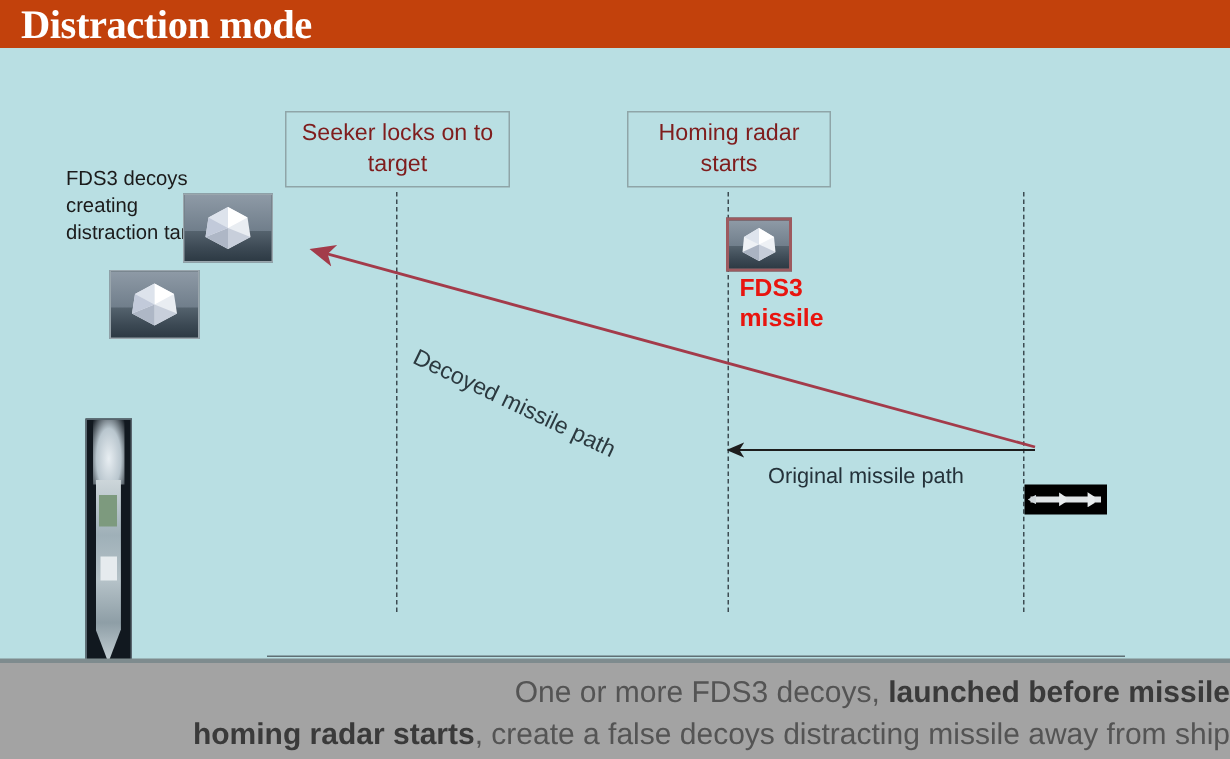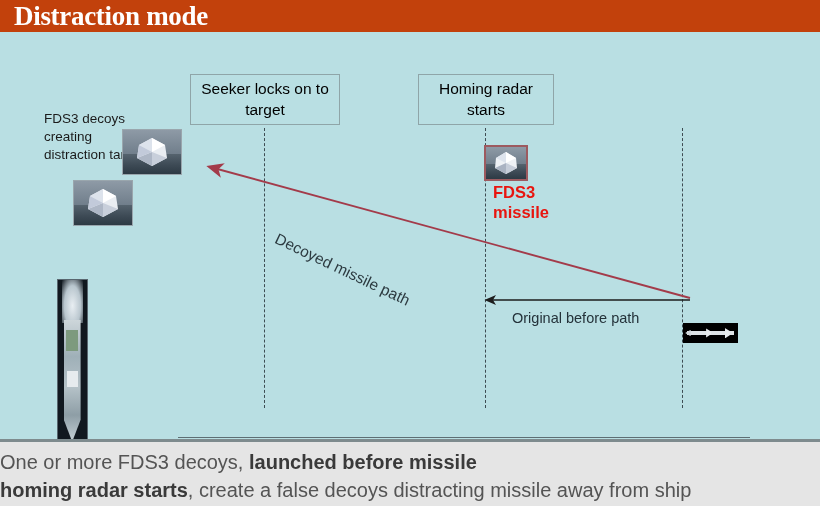--- a/index.html
+++ b/index.html
@@ -54,21 +54,21 @@
   .event-box {
     position: absolute;
     box-sizing: border-box;
     border: 1px solid #8fa5a8;
     background: #b9dfe3;
     display: flex;
     align-items: center;
     justify-content: center;
     text-align: center;
     font-size: 15.5px;
-    color: #000000;
+    color: #7f1d1d;
     line-height: 1.32;
     padding: 2px 4px;
   }
   #box-seeker    { left: 190px; top: 42px; width: 150px; height: 51px; }
   #box-homing    { left: 418px; top: 42px; width: 136px; height: 51px; }
   #box-targeting { left: 612px; top: 42px; width: 140px; height: 51px; }
 
   
   .tl-dash {
     position: absolute;
@@ -220,22 +220,22 @@
     font-weight: bold;
     color: #e8150f;
     line-height: 1.2;
   }
 
   
   #caption {
     position: absolute;
     left: 0; top: 442px;
     width: 820px; height: 64px;
-    background: #e5e5e5;
-    text-align: left;
+    background: #a3a3a3;
+    text-align: right;
     color: #545454;
     font-size: 20px;
     line-height: 1.42;
     padding-top: 6px;
     box-sizing: border-box;
   }
   #caption b { color: #3a3a3a; font-weight: bold; }
 </style>
 </head>
 <body>
@@ -320,21 +320,21 @@
           <path d="M9,4.5 L0,0.6 L2.4,4.5 L0,8.4 Z" fill="#1d1d1d"></path>
         </marker>
       </defs>
 
       <line x1="690" y1="266" x2="210" y2="135" stroke="#a33b4a" stroke-width="1.9" marker-end="url(#head-red)"></line>
 
       <line x1="690" y1="268" x2="487" y2="268" stroke="#1d1d1d" stroke-width="1.3" marker-end="url(#head-black)"></line>
     </svg>
 
     <div id="decoyed-label">Decoyed missile path</div>
-    <div id="original-label">Original before path</div>
+    <div id="original-label">Original missile path</div>
 
     <div id="timeline-rule"></div>
     <div id="timeline-label">Timeline of anti-ship missile flight</div>
   </div>
 
   <div id="panel-bottom-rule"></div>
 
   <div id="caption">
     <div>
       <span>One or more FDS3 decoys, </span><b>launched before missile</b>

